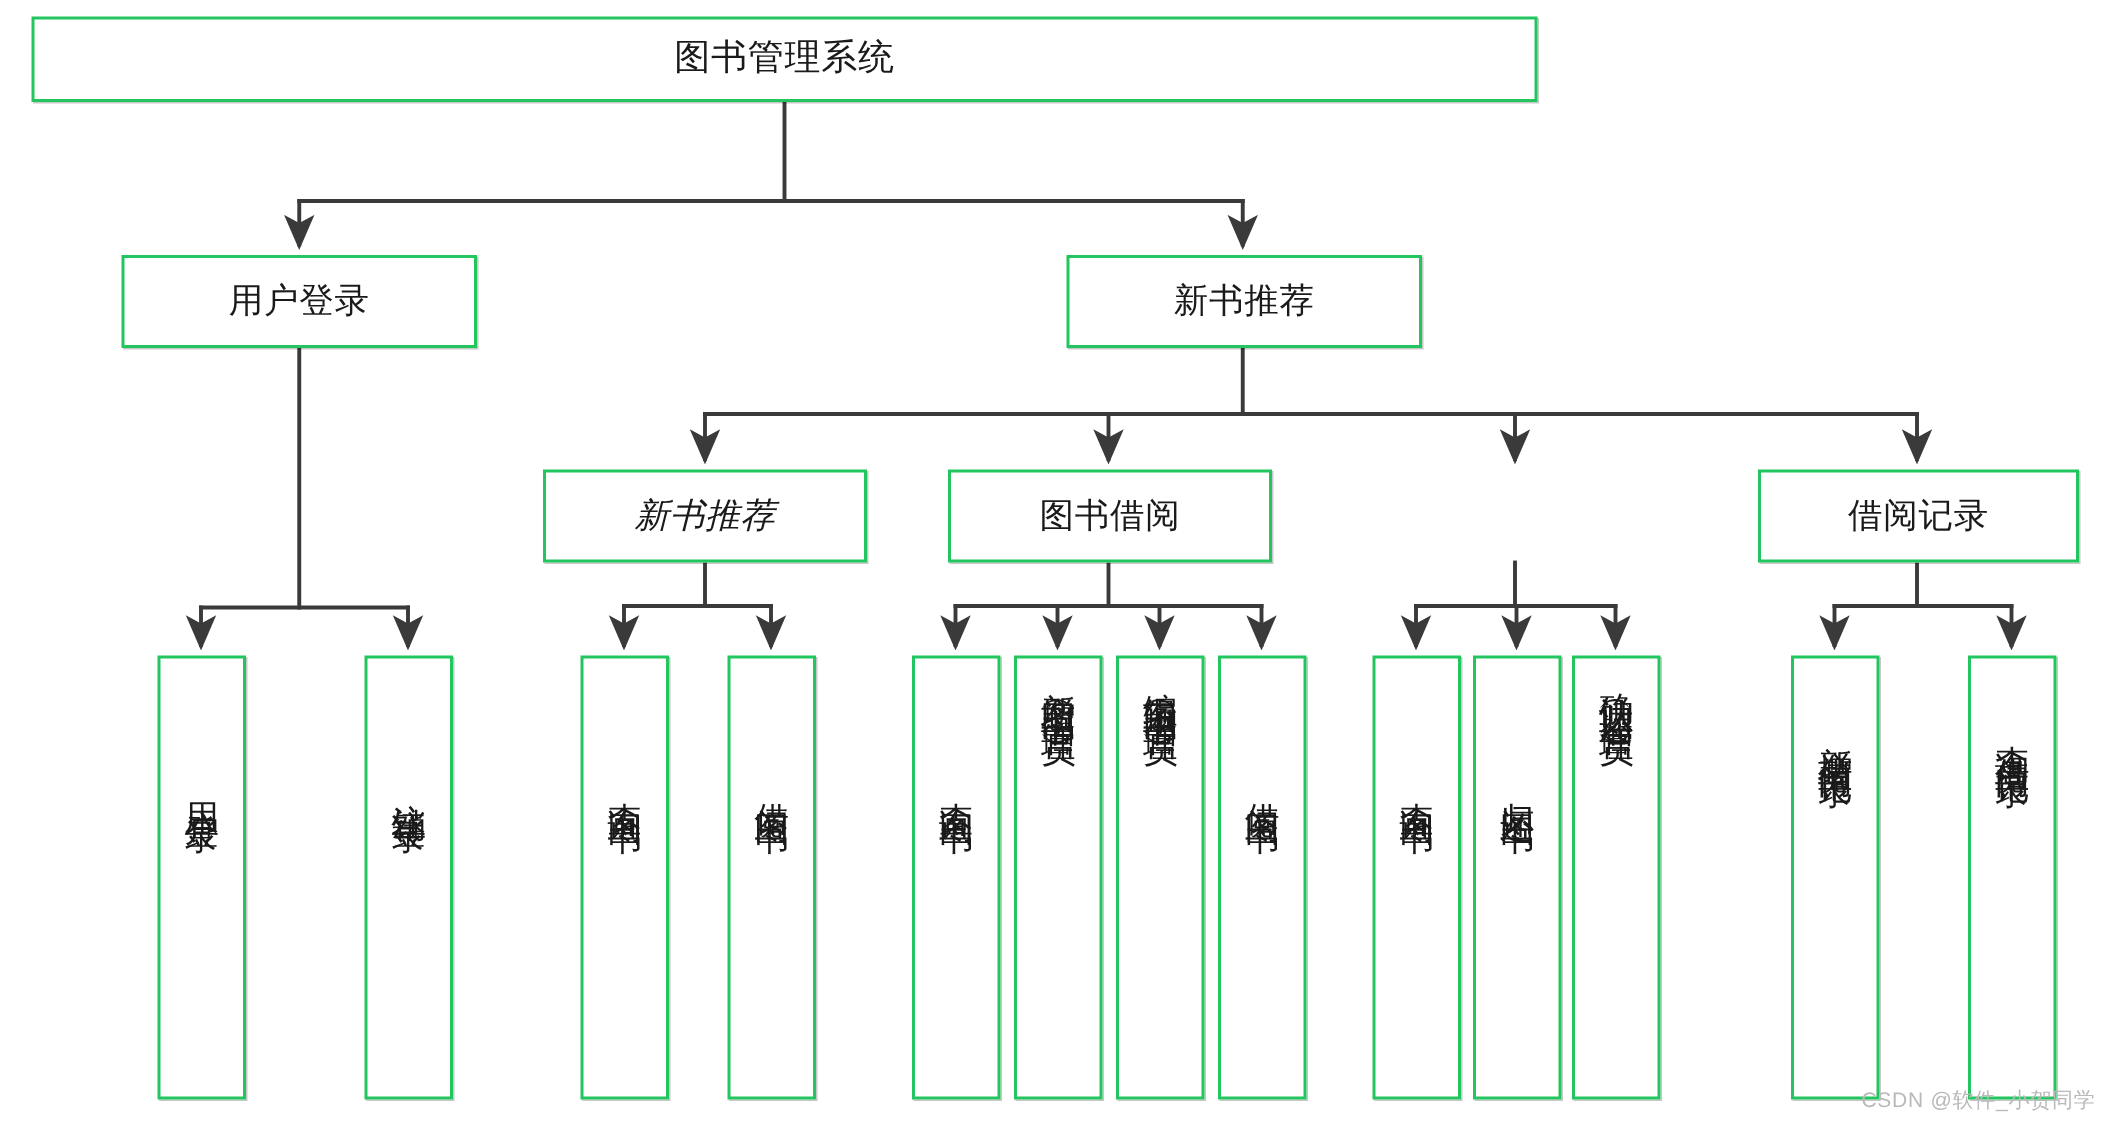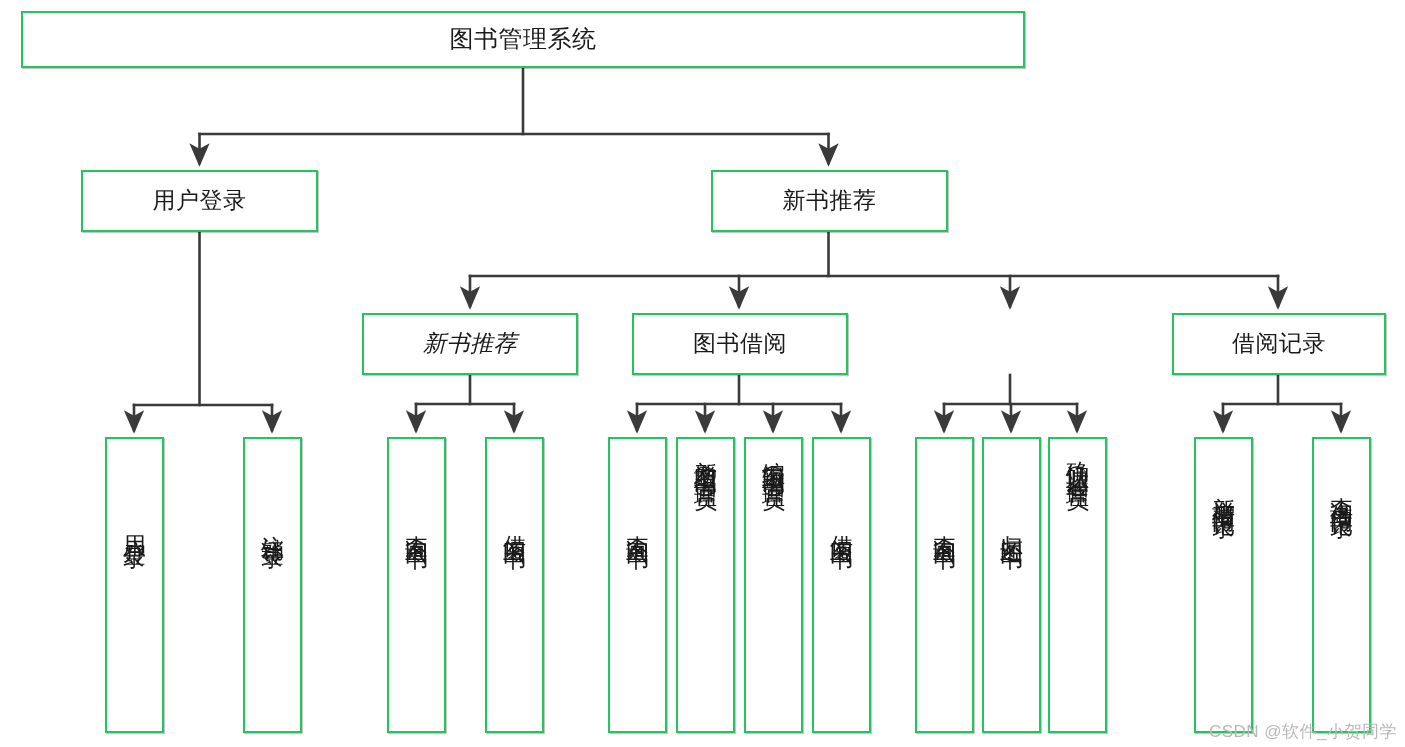--- a/index.html
+++ b/index.html
@@ -62,21 +62,21 @@
     text-orientation: upright;
     font-size: 23px;
     line-height: 1;
     letter-spacing: 4px;
     white-space: pre;
   }
   #watermark {
     position: absolute;
     right: 8px;
     bottom: 4px;
-    font-size: 17px;
+    font-size: 14px;
     color: #b9b9b9;
     letter-spacing: 0.5px;
     user-select: none;
     white-space: pre;
   }
 </style>
 </head>
 <body>
 
 <div id="diagram-root">

